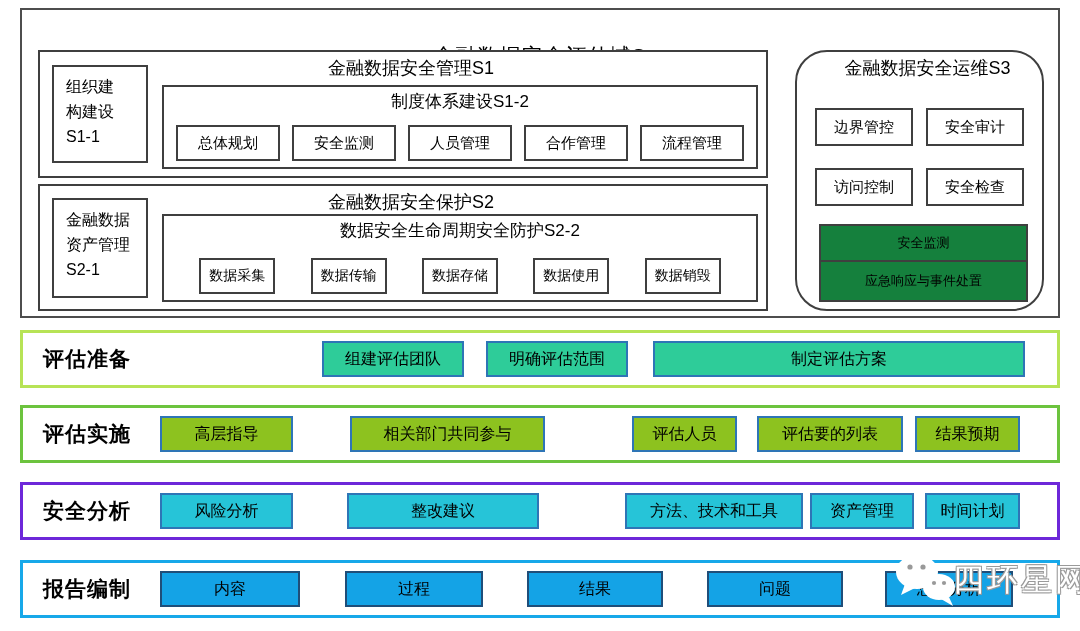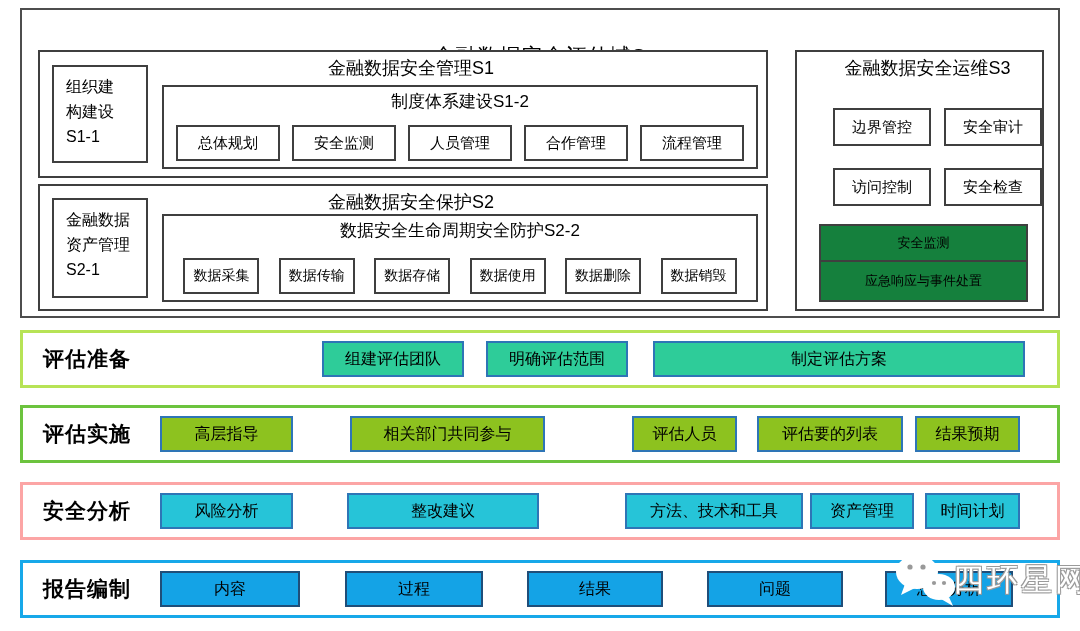--- a/index.html
+++ b/index.html
@@ -13,21 +13,21 @@
     position:absolute;left:20px;top:8px;width:1036px;height:306px;
     border:2px solid #4d4d4d;background:#fff;
   }
   .diagram-title{
     position:absolute;left:0;top:7px;width:100%;text-align:center;
     font-size:21px;letter-spacing:1px;margin-top:25px;
   }
   .sbox{position:absolute;border:2px solid #3f3f3f;background:#fff;}
   .s1{left:16px;top:40px;width:726px;height:124px;}
   .s2{left:16px;top:174px;width:726px;height:123px;}
-  .s3{left:773px;top:40px;width:245px;height:257px;}
+  .s3{left:773px;top:40px;width:245px;height:257px;border-radius:32px;}
   .sbox-title{position:absolute;left:0;top:4px;width:100%;text-align:center;font-size:18px;padding-left:8px;}
   .side-box{
     position:absolute;left:12px;top:13px;width:96px;height:98px;
     border:2px solid #3f3f3f;background:#fff;
     font-size:16px;line-height:1.55;white-space:pre-line;
     padding:8px 0 0 12px;box-sizing:border-box;
   }
   .s2 .side-box{top:12px;height:100px;}
   .subbox{
     position:absolute;left:122px;top:33px;width:596px;height:84px;
@@ -41,21 +41,21 @@
   }
   .dchip{
     border:2px solid #3f3f3f;background:#fff;height:36px;
     display:flex;align-items:center;justify-content:center;
     font-size:15px;box-sizing:border-box;
   }
   .s1 .dchip{width:104px;}
   .s2 .dchip{width:76px;font-size:14px;}
   
   .s3-grid{
-    position:absolute;left:36px;top:56px;width:209px;
+    position:absolute;left:18px;top:56px;width:209px;
     display:grid;grid-template-columns:98px 98px;column-gap:13px;row-gap:22px;
   }
   .s3-cell{
     border:2px solid #3f3f3f;background:#fff;height:38px;
     display:flex;align-items:center;justify-content:center;font-size:15px;
     box-sizing:border-box;
   }
   .s3-bar{
     position:absolute;left:22px;width:209px;height:38px;
     border:2px solid #3f3f3f;background:#15803d;
@@ -67,21 +67,21 @@
   
   .prow{
     position:absolute;left:20px;width:1034px;height:52px;background:#fff;
   }
   .prow .rlabel{
     position:absolute;left:20px;top:0;height:100%;display:flex;align-items:center;
     font-size:21px;font-weight:bold;letter-spacing:1px;
   }
   .row1{top:330px;border:3px solid #b7e356;}
   .row2{top:405px;border:3px solid #6cc33e;}
-  .row3{top:482px;border:3px solid #fca5a5;}
+  .row3{top:482px;border:3px solid #6d28d9;}
   .row4{top:560px;border:3px solid #17a8e9;}
   .chip{
     position:absolute;top:8px;height:36px;
     display:flex;align-items:center;justify-content:center;
     font-size:16px;box-sizing:border-box;
     border:2px solid #2e75b6;
   }
   .row1 .chip{background:#2ecc99;}
   .row2 .chip{background:#8dc21f;}
   .row3 .chip{background:#26c4d8;}
@@ -138,21 +138,20 @@
     <div class="side-box">金融数据
 资产管理
 S2-1</div>
     <div class="subbox">
       <div class="subbox-title">数据安全生命周期安全防护S2-2</div>
       <div class="chip-row">
         <div class="dchip">数据采集</div>
         <div class="dchip">数据传输</div>
         <div class="dchip">数据存储</div>
         <div class="dchip">数据使用</div>
-        <div class="dchip">数据删除</div>
         <div class="dchip">数据销毁</div>
       </div>
     </div>
   </div>
 
   <div class="sbox s3">
     <div class="sbox-title">金融数据安全运维S3</div>
     <div class="s3-grid">
       <div class="s3-cell">边界管控</div>
       <div class="s3-cell">安全审计</div>

